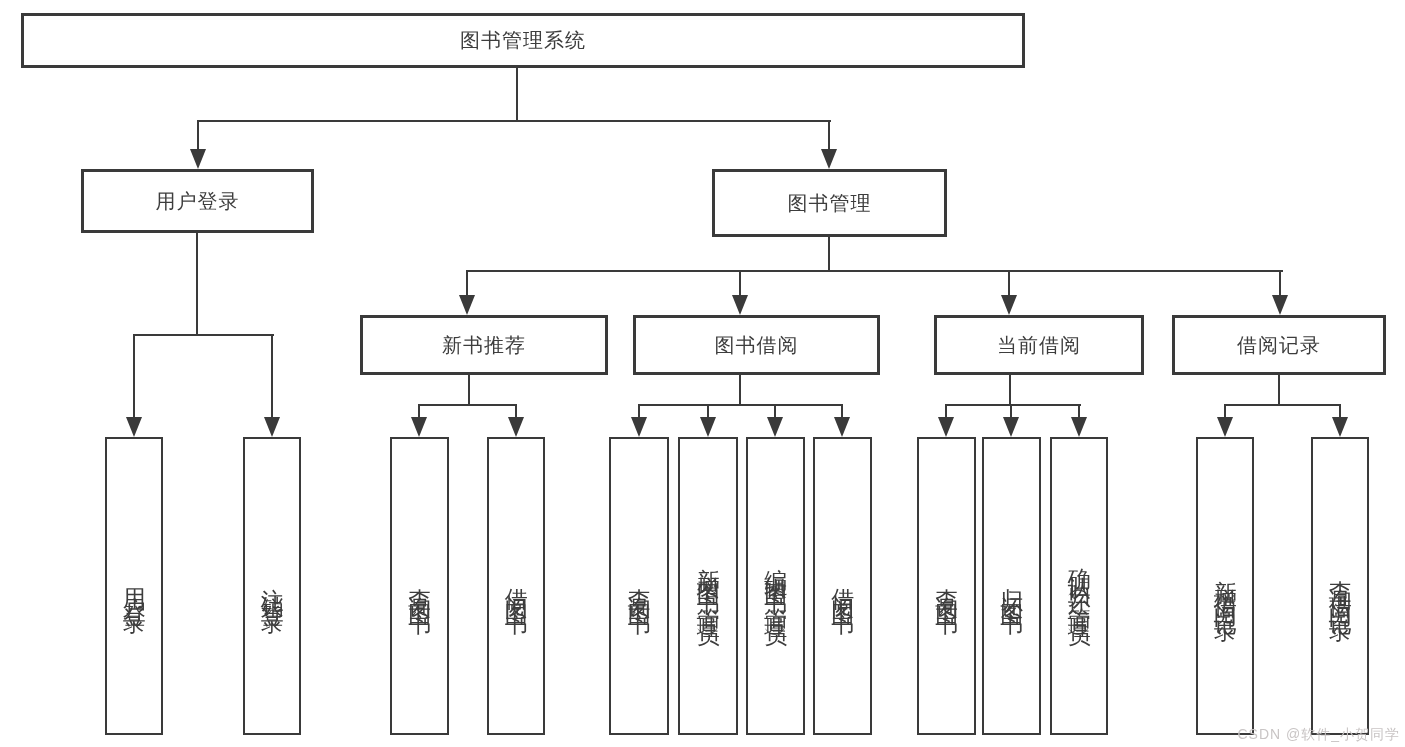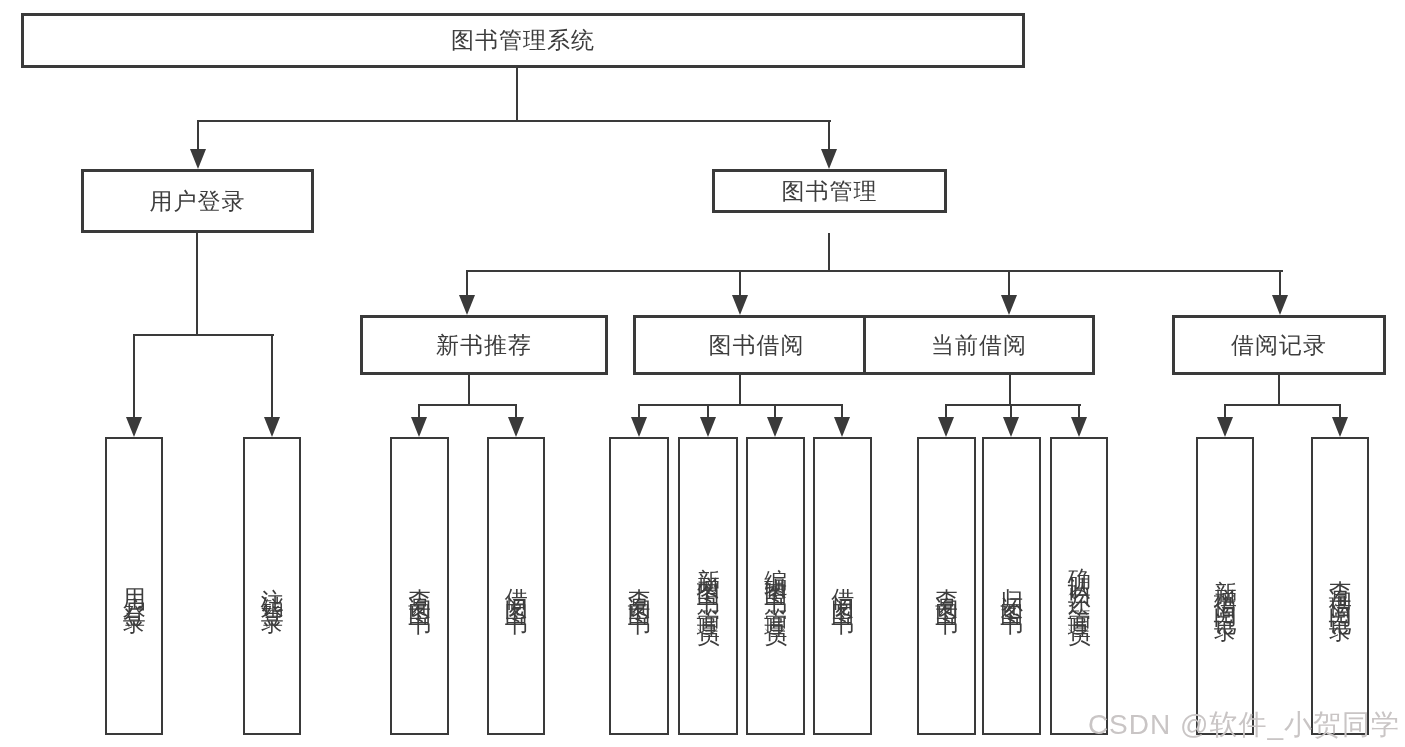--- a/index.html
+++ b/index.html
@@ -20,21 +20,21 @@
     overflow: hidden;
   }
   .box {
     position: absolute;
     box-sizing: border-box;
     background: var(--box-fill);
     border: 3px solid var(--box-border);
     display: flex;
     align-items: center;
     justify-content: center;
-    font-size: 23px;
+    font-size: 20px;
     color: var(--text);
     letter-spacing: 1px;
   }
   .vbox {
     border-width: 2px;
     writing-mode: vertical-rl;
     text-orientation: mixed;
     font-size: 23px;
     letter-spacing: 8px;
     line-height: 1.1;
@@ -45,21 +45,21 @@
     position: absolute;
     width: 0; height: 0;
     border-left: 8px solid transparent;
     border-right: 8px solid transparent;
     border-top: 20px solid var(--line);
   }
   .watermark {
     position: absolute;
     right: 5px;
     bottom: 3px;
-    font-size: 28px;
+    font-size: 14px;
     color: var(--watermark);
     z-index: 10;
     letter-spacing: 1px;
     white-space: nowrap;
   }
 </style>
 </head>
 <body>
 
 <div class="canvas">
@@ -119,25 +119,25 @@
   <div class="vline" style="left:1278px;top:375px;height:30px"></div>
   <div class="hline" style="left:1224px;top:404px;width:117px"></div>
   <div class="vline" style="left:1224px;top:404px;height:14px"></div>
   <div class="arrow" style="left:1217px;top:417px"></div>
   <div class="vline" style="left:1339px;top:404px;height:14px"></div>
   <div class="arrow" style="left:1332px;top:417px"></div>
 
   <div class="box" style="left:21px;top:13px;width:1004px;height:55px">图书管理系统</div>
 
   <div class="box" style="left:81px;top:169px;width:233px;height:64px">用户登录</div>
-  <div class="box" style="left:712px;top:169px;width:235px;height:44px">图书管理</div>
+  <div class="box" style="left:712px;top:169px;width:235px;height:68px">图书管理</div>
 
   <div class="box" style="left:360px;top:315px;width:248px;height:60px">新书推荐</div>
   <div class="box" style="left:633px;top:315px;width:247px;height:60px">图书借阅</div>
-  <div class="box" style="left:863px;top:315px;width:232px;height:60px">当前借阅</div>
+  <div class="box" style="left:934px;top:315px;width:210px;height:60px">当前借阅</div>
   <div class="box" style="left:1172px;top:315px;width:214px;height:60px">借阅记录</div>
 
   <div class="box vbox" style="left:105px;top:437px;width:58px;height:298px">用户登录</div>
   <div class="box vbox" style="left:243px;top:437px;width:58px;height:298px">注销登录</div>
 
   <div class="box vbox" style="left:390px;top:437px;width:59px;height:298px">查询图书</div>
   <div class="box vbox" style="left:487px;top:437px;width:58px;height:298px">借阅图书</div>
 
   <div class="box vbox" style="left:609px;top:437px;width:60px;height:298px">查询图书</div>
   <div class="box vbox" style="left:678px;top:437px;width:60px;height:298px">新增图书（管理员）</div>

